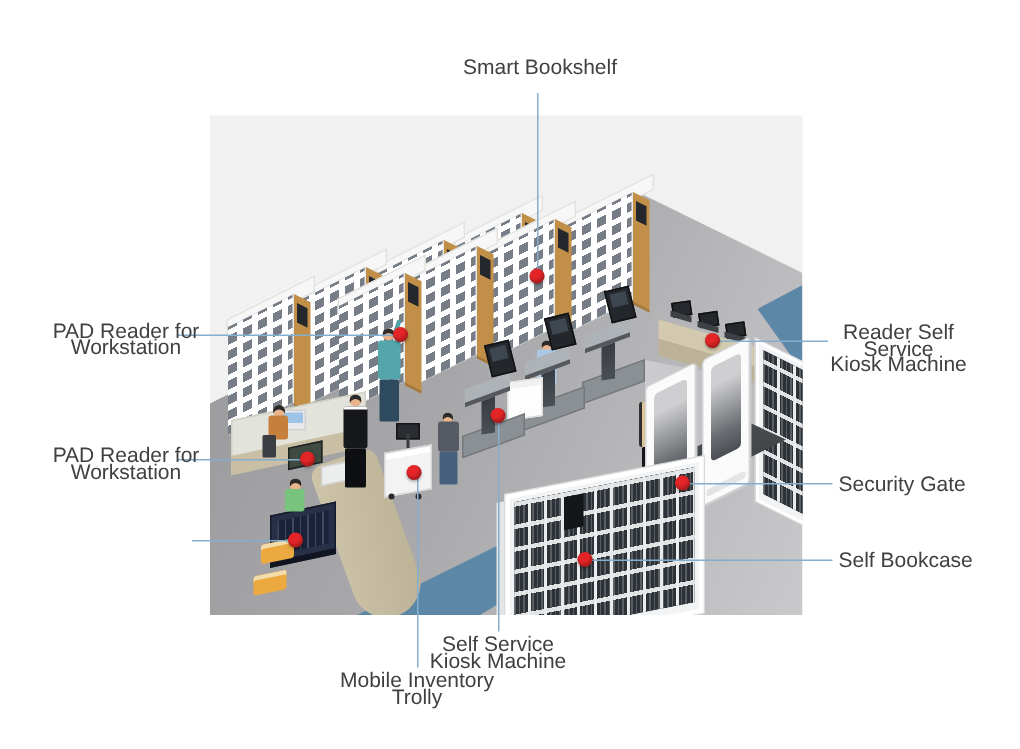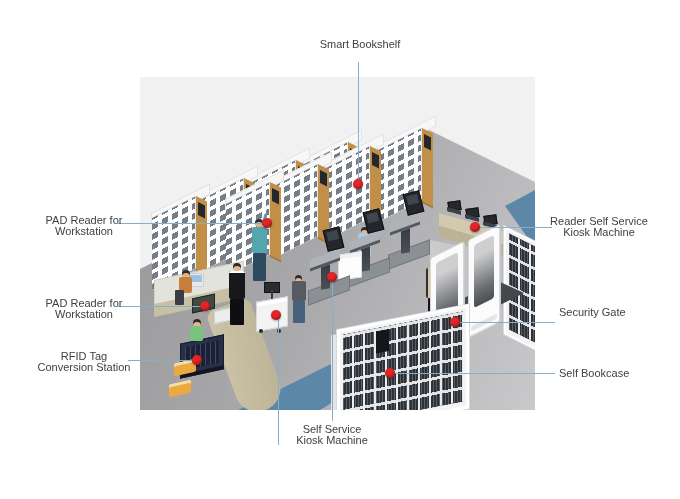--- a/index.html
+++ b/index.html
@@ -98,21 +98,21 @@
   .tro-body{position:absolute;left:0;top:12px;width:30px;height:28px;background:#f3f3f4;border:1px solid #d8d8da;
          transform:skewY(-10deg);box-shadow:inset 0 4px 0 #fff;}
   .tro-wheel{position:absolute;width:4px;height:4px;border-radius:50%;background:#2c2c2e;}
   
   .person{position:absolute;}
   .head{position:absolute;width:8px;height:8px;border-radius:50%;background:#e9b48b;box-shadow:inset 0 -1px 0 rgba(0,0,0,.08);}
   .hair{box-shadow:inset 0 3px 0 #2b2b2b;}
   .torso{position:absolute;border-radius:2px;}
   .legs{position:absolute;border-radius:1px;}
   
-  .callout{position:absolute;color:var(--label-text,#3f4042);font-size:11px;line-height:10.5px;
+  .callout{position:absolute;color:var(--label-text,#3f4042);font-size:14px;line-height:10.5px;
          white-space:pre-line;}
   .c-center{text-align:center;}
   .lead{position:absolute;background:var(--leader-blue,#84aecd);}
   .lead-h{height:1px;} .lead-v{width:1px;}
   .dot{position:absolute;width:10px;height:10px;border-radius:50%;background:var(--accent-red,#e42528);
          box-shadow:0 1px 2px rgba(0,0,0,.35), inset -1px -2px 2px rgba(0,0,0,.25);}
 </style>
 </head>
 <body>
 
@@ -319,22 +319,22 @@
   <div class="abs dot" style="left:450px;top:317px"></div>
   <div class="abs dot" style="left:385px;top:368px"></div>
   <div class="abs dot" style="left:327px;top:272px"></div>
   <div class="abs dot" style="left:271px;top:310px"></div>
 
   <div class="callout c-center" style="left:300px;top:39px;width:120px">Smart Bookshelf</div>
   <div class="callout c-center" style="left:28px;top:215px;width:112px">PAD Reader for
 Workstation</div>
   <div class="callout c-center" style="left:28px;top:298px;width:112px">PAD Reader for
 Workstation</div>
-  <div class="callout c-center" style="left:20px;top:351px;width:128px">RFID Tag
-Conversion Station</div>
   <div class="callout c-center" style="left:544px;top:216px;width:110px">Reader Self Service
 Kiosk Machine</div>
-  <div class="callout" style="left:559px;top:307px;width:100px">Security Gate</div>
+  <div class="callout" style="left:559px;top:317px;width:100px">Security Gate</div>
   <div class="callout" style="left:559px;top:368px;width:100px">Self Bookcase</div>
   <div class="callout c-center" style="left:276px;top:424px;width:112px">Self Service
 Kiosk Machine</div>
+  <div class="callout c-center" style="left:222px;top:448px;width:112px">Mobile Inventory
+Trolly</div>
 
 </div>
 
 </body></html>

